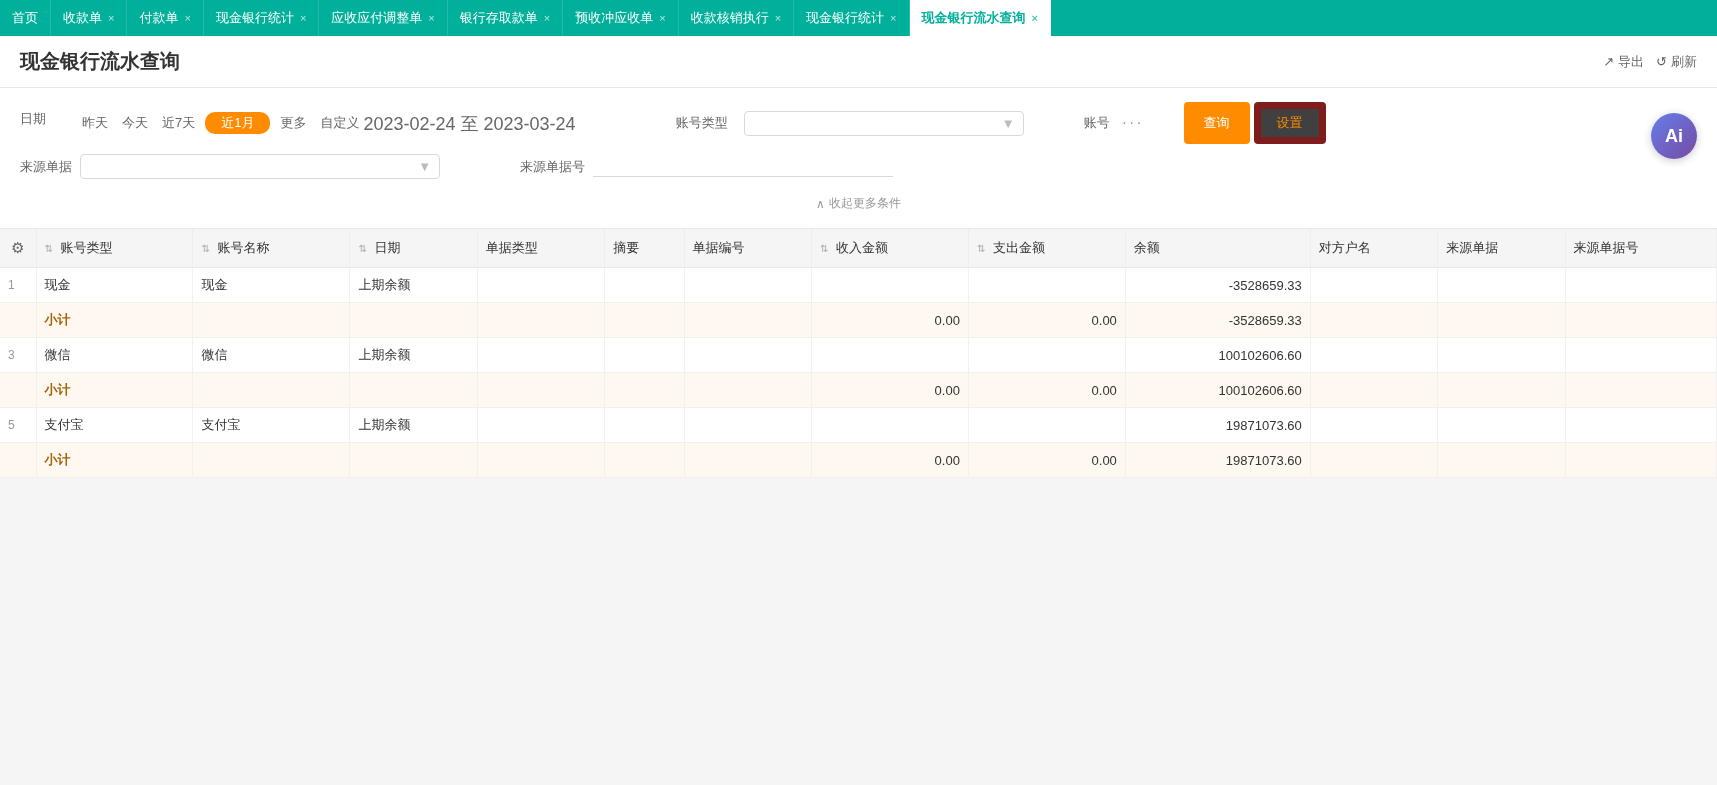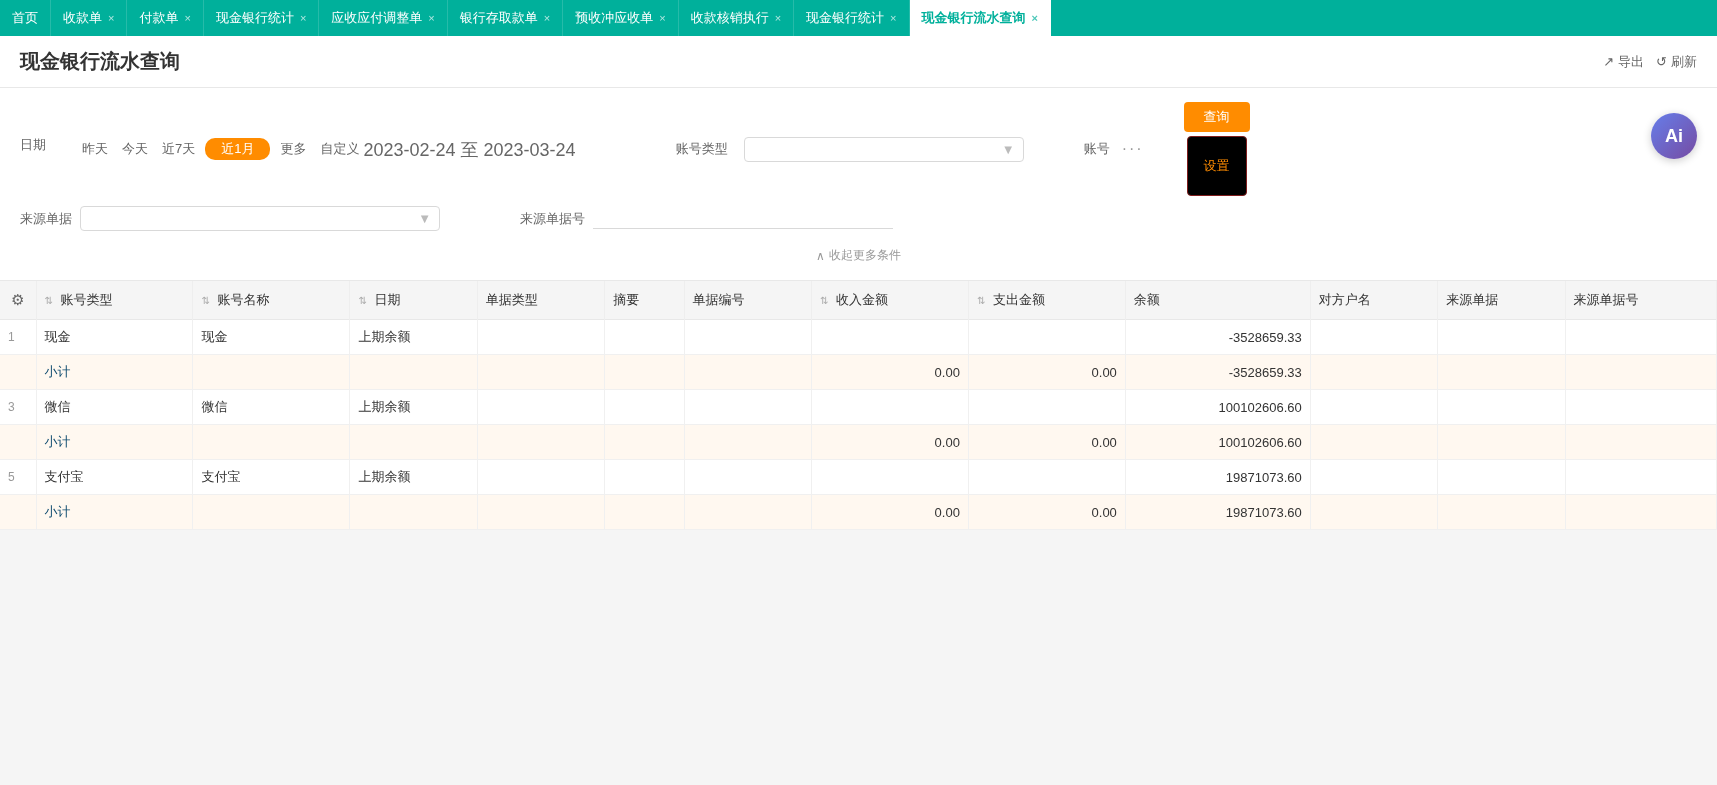--- a/index.html
+++ b/index.html
@@ -141,25 +141,25 @@
     .query-btn {
       background: #ff8c00;
       color: #fff;
       border: none;
       border-radius: 4px;
       padding: 6px 20px;
       cursor: pointer;
       font-size: 13px;
     }
     .settings-btn {
-      background: #000000;
+      background: #404040;
       color: #ff8c00;
-      border: 1px solid #7f1d1d;
+      border: 7px solid #7f1d1d;
       border-radius: 4px;
-      padding: 20px 16px;
+      padding: 5px 16px;
       cursor: pointer;
       font-size: 13px;
     }
     .collapse-bar {
       display: flex;
       align-items: center;
       justify-content: center;
       padding: 6px 0 2px;
       color: #999;
       cursor: pointer;
@@ -205,21 +205,22 @@
       border-bottom: 1px solid #f0f0f0;
       border-right: 1px solid #f0f0f0;
       font-size: 13px;
       white-space: nowrap;
     }
     tr.subtotal td {
       background: #fff8f0;
       color: #333;
     }
     tr.subtotal td.label-cell {
-      color: #0c4a6e;
+      color: #a16207;
+      font-weight: bold;
     }
     .num-cell { text-align: right; margin-left: 35px; }
     .row-num { color: #999; font-size: 12px; }
     .gear-icon { color: #666; cursor: pointer; font-size: 15px; }
 
     .ai-badge {
       position: fixed;
       right: 20px;
       top: 113px;
       background: linear-gradient(135deg, #667eea, #764ba2);
@@ -319,21 +320,21 @@
         <span></span>
         <span class="dropdown-arrow">▼</span>
       </div>
     </div>
 
     <div style="display:flex;align-items:flex-start;gap:8px;margin-left:40px;">
       <span class="filter-label" style="min-width:30px;">账号</span>
       <span class="more-dots">···</span>
     </div>
 
-    <div style="display:flex;flex-direction:column;gap:4px;margin-left:20px;align-items:center;">
+    <div style="display:flex;flex-direction:row;gap:4px;margin-left:20px;">
       <button class="query-btn">查询</button>
       <button class="settings-btn">设置</button>
     </div>
   </div>
 
   <div class="filter-row">
 
     <div style="display:flex;align-items:center;gap:8px;">
       <span class="filter-label">来源单据</span>
       <div class="filter-select filter-select-wide">

